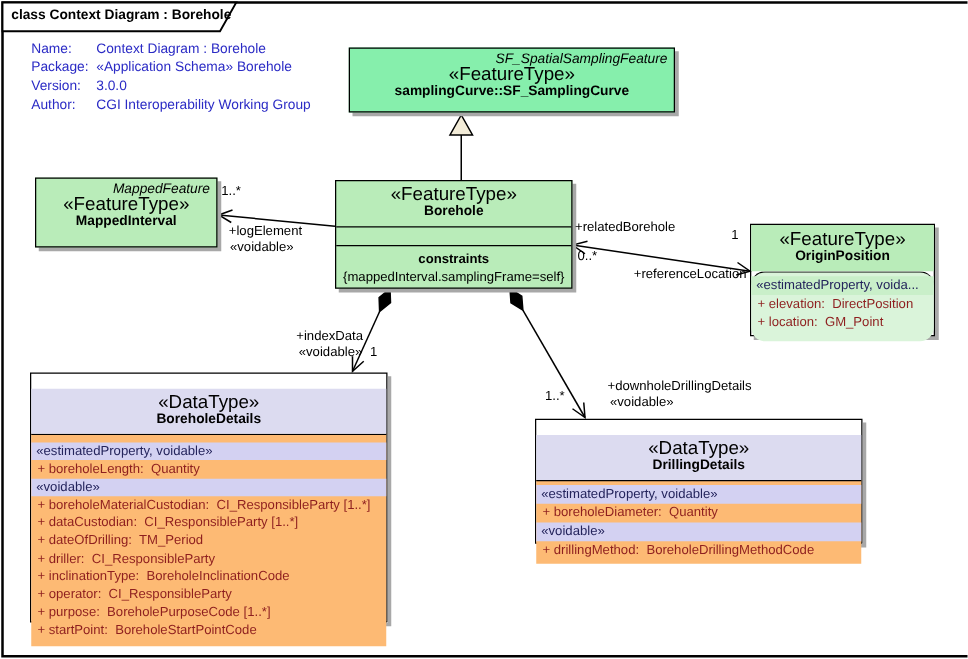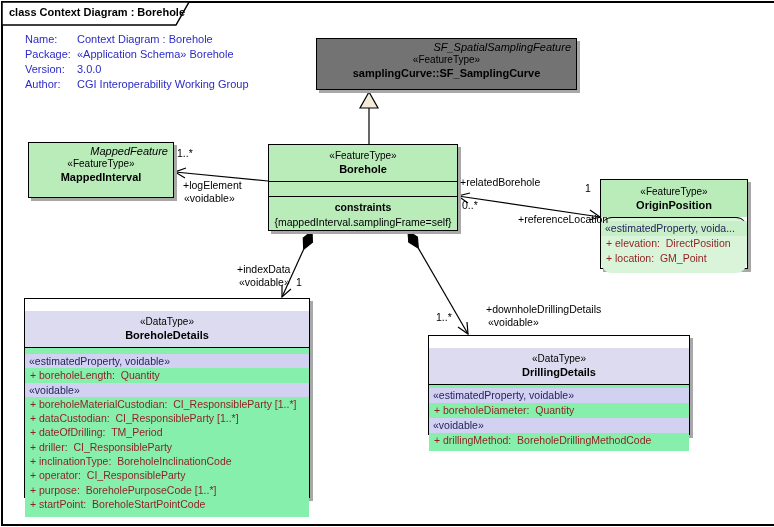--- a/index.html
+++ b/index.html
@@ -11,28 +11,28 @@
 
   .frame-label{position:absolute;left:9px;top:6px;font-size:11px;font-weight:bold;color:#000;white-space:nowrap;}
 
   .meta{position:absolute;left:25px;top:32px;font-size:11px;color:#2b2bc5;line-height:15px;}
   .meta .mrow{white-space:nowrap;}
   .meta .mlabel{display:inline-block;width:52px;}
 
   .uml-box{position:absolute;border:1px solid #000;box-shadow:3px 3px 0 #a8a8a8;
            font-size:10.5px;color:#000;box-sizing:border-box;}
   .g-fill{background:#b9ecb9;}
-  .y-fill{background:#737373;margin-left:37px;}
+  .y-fill{background:#86efac;}
   .hdr{position:relative;width:100%;box-sizing:border-box;}
   .parent-name{font-style:italic;text-align:right;padding:2px 5px 0 0;font-size:11px;white-space:nowrap;}
-  .stereo{text-align:center;font-size:10px;line-height:13px;white-space:nowrap;}
+  .stereo{text-align:center;font-size:15px;line-height:13px;white-space:nowrap;}
   .cls-name{text-align:center;font-weight:bold;font-size:11px;line-height:14px;white-space:nowrap;}
   .sep{border-top:1px solid #000;}
   .body-green{background:#daf4da;border-radius:11px;}
-  .body-purple{background:#86efac;}
+  .body-purple{background:#fdba74;}
   .hdr-purple{background:#dcdbf0;margin-top:12px;}
   .band{color:#24245c;padding-left:4px;white-space:nowrap;overflow:hidden;}
   .band-green{background:#c9efc9;}
   .band-purple{background:#d3d1f2;}
   .attr{color:#8e1f1f;white-space:pre;overflow:hidden;}
   .attr .vis{display:inline-block;width:14px;padding-left:5px;box-sizing:border-box;}
   .row15{height:15px;line-height:15px;}
   .row14{height:14.3px;line-height:14.3px;}
   .constraints-title{text-align:center;font-weight:bold;line-height:15px;padding-top:3px;}
   .constraints-text{text-align:center;line-height:14px;white-space:nowrap;}
@@ -166,21 +166,21 @@
     </div>
   </div>
 
   <div class="clabel" style="left:177px;top:147px;">1..*</div>
   <div class="clabel" style="left:183px;top:179px;">+logElement</div>
   <div class="clabel" style="left:184px;top:192px;">«voidable»</div>
 
   <div class="clabel" style="left:460px;top:176px;">+relatedBorehole</div>
   <div class="clabel" style="left:462px;top:199px;">0..*</div>
   <div class="clabel" style="left:585px;top:182px;">1</div>
-  <div class="clabel" style="left:518px;top:213px;">+referenceLocation</div>
+  <div class="clabel" style="left:507px;top:213px;">+referenceLocation</div>
 
   <div class="clabel" style="left:237px;top:263px;">+indexData</div>
   <div class="clabel" style="left:239px;top:276px;">«voidable»</div>
   <div class="clabel" style="left:296px;top:276px;">1</div>
 
   <div class="clabel" style="left:436px;top:311px;">1..*</div>
   <div class="clabel" style="left:486px;top:303px;">+downholeDrillingDetails</div>
   <div class="clabel" style="left:488px;top:316px;">«voidable»</div>
 
 </div>

